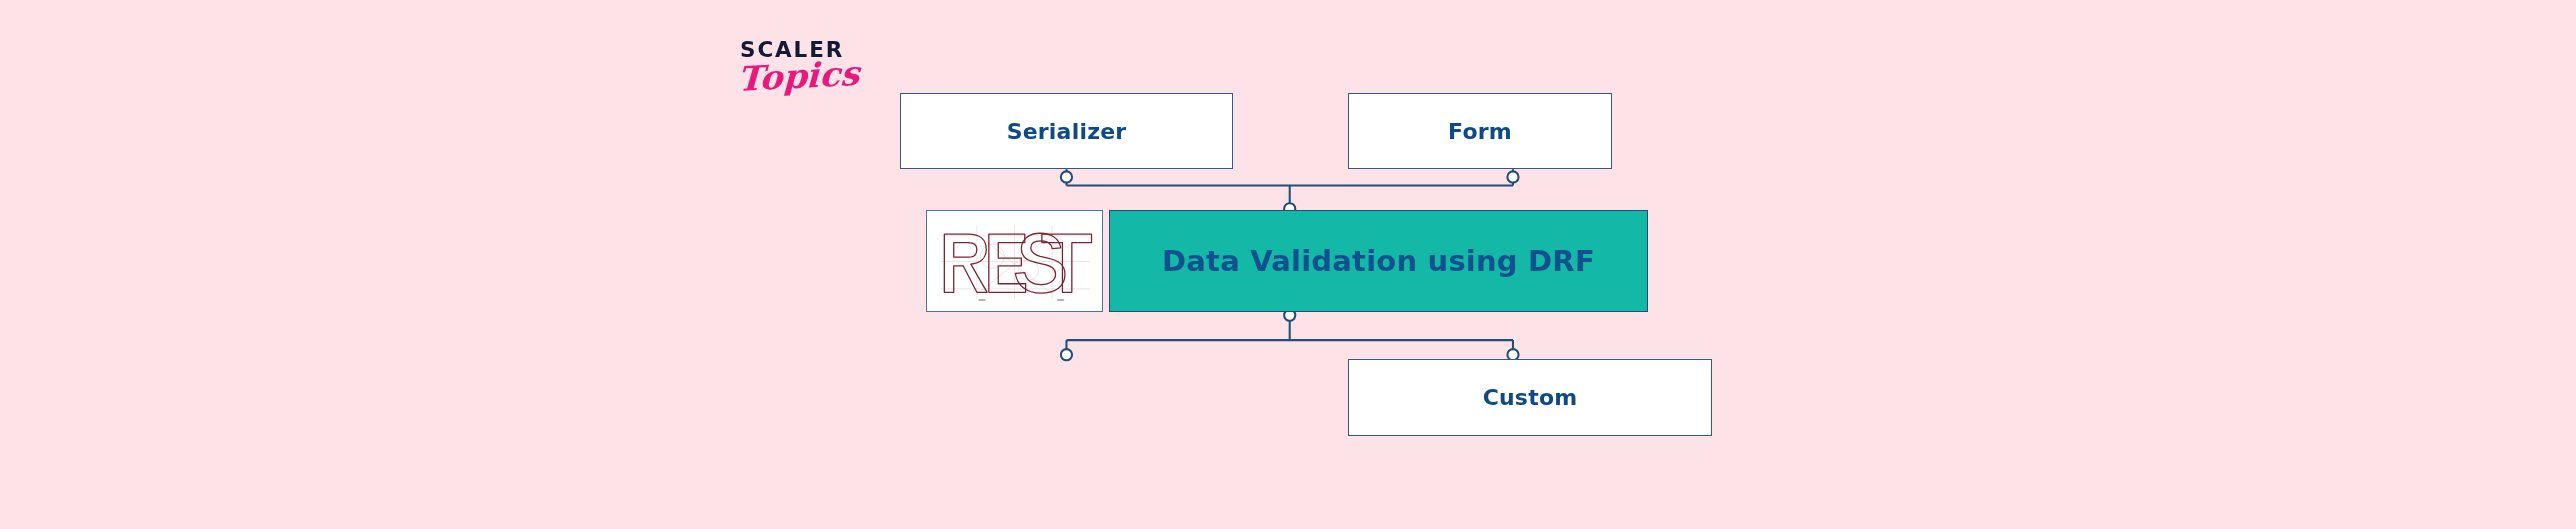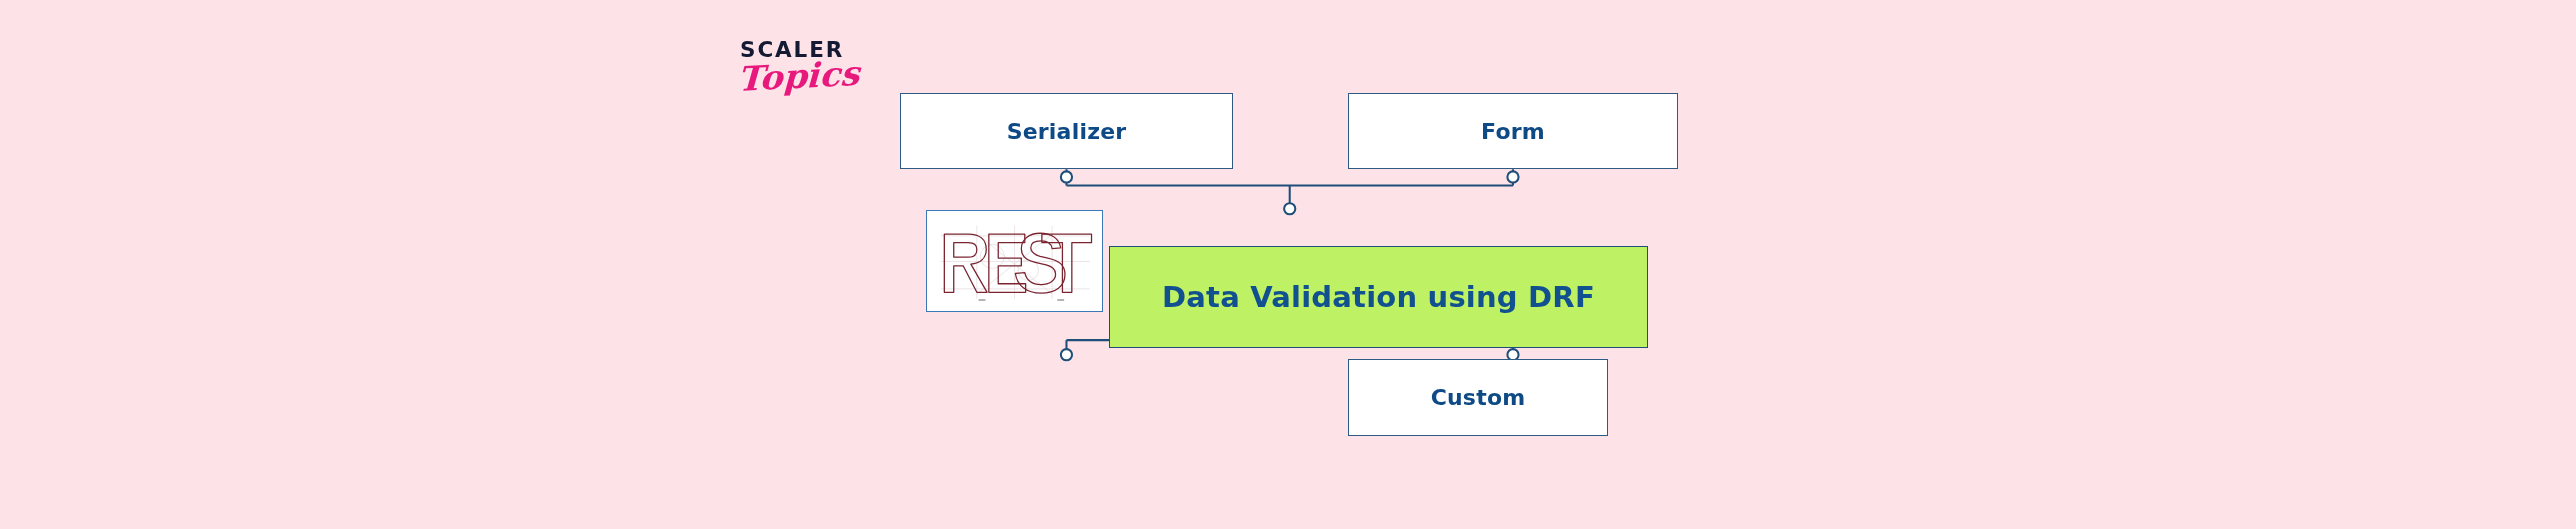--- a/index.html
+++ b/index.html
@@ -65,36 +65,35 @@
     font-family: "DejaVu Sans", sans-serif;
     font-weight: 700;
     font-size: 22px;
     color: #0e4a85;
     letter-spacing: 0.2px;
     white-space: nowrap;
   }
 
   
   #node-serializer { left: 900px; top: 93px; width: 333px; height: 76px; }
-  #node-form       { left: 1348px; top: 93px; width: 330px; height: 76px; }
+  #node-form       { left: 1348px; top: 93px; width: 264px; height: 76px; }
   
   #node-model      { left: 900px; top: 359px; width: 333px; height: 77px; }
-  #node-custom     { left: 1348px; top: 359px; width: 260px; height: 77px; align-items: center; }
+  #node-custom     { left: 1348px; top: 359px; width: 364px; height: 77px; align-items: center; }
 
   
   #node-rest {
     left: 926px; top: 210px; width: 177px; height: 102px;
     border: 1.7px solid #3b78b5;
     background: #ffffff;
   }
   #node-drf {
     left: 1109px; top: 210px; width: 539px; height: 102px;
     border: 1.7px solid #1f4e79;
-    background: #bef264;
-    margin-top: 36px;
+    background: #14b8a6;
   }
   #node-drf .node-label {
     font-size: 29px;
     color: #12518f;
   }
 
   
   #rest-art { width: 165px; height: 89px; display:block; }
 
   

